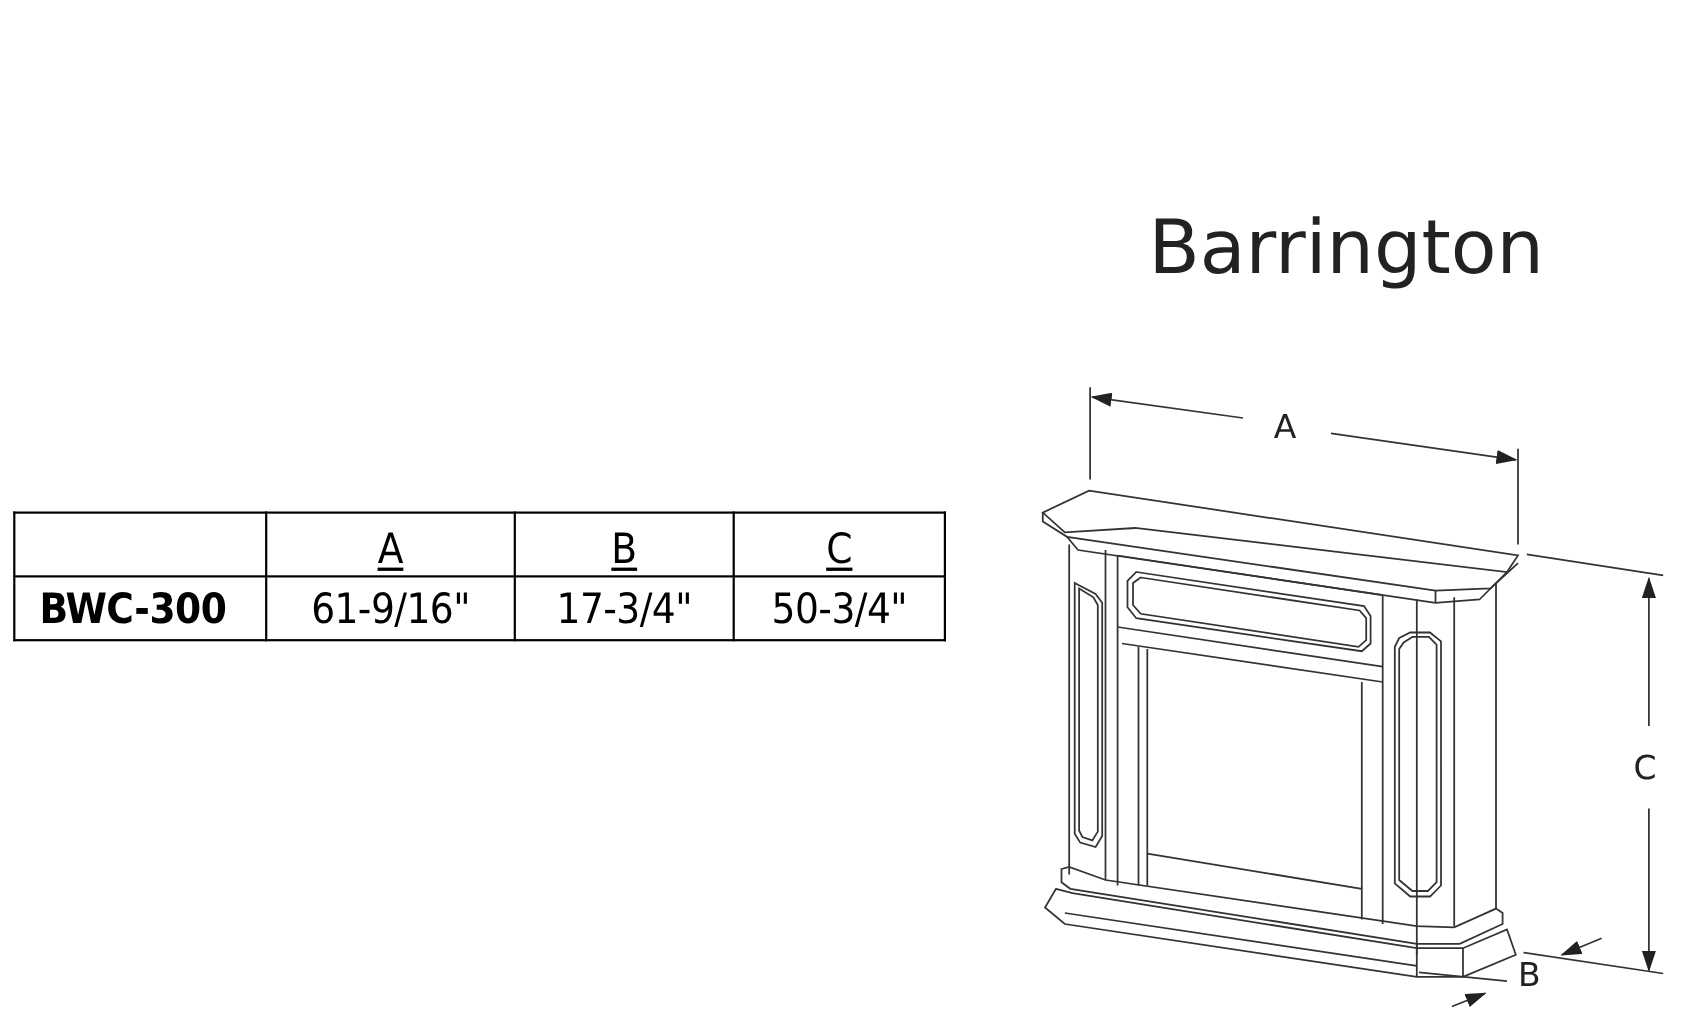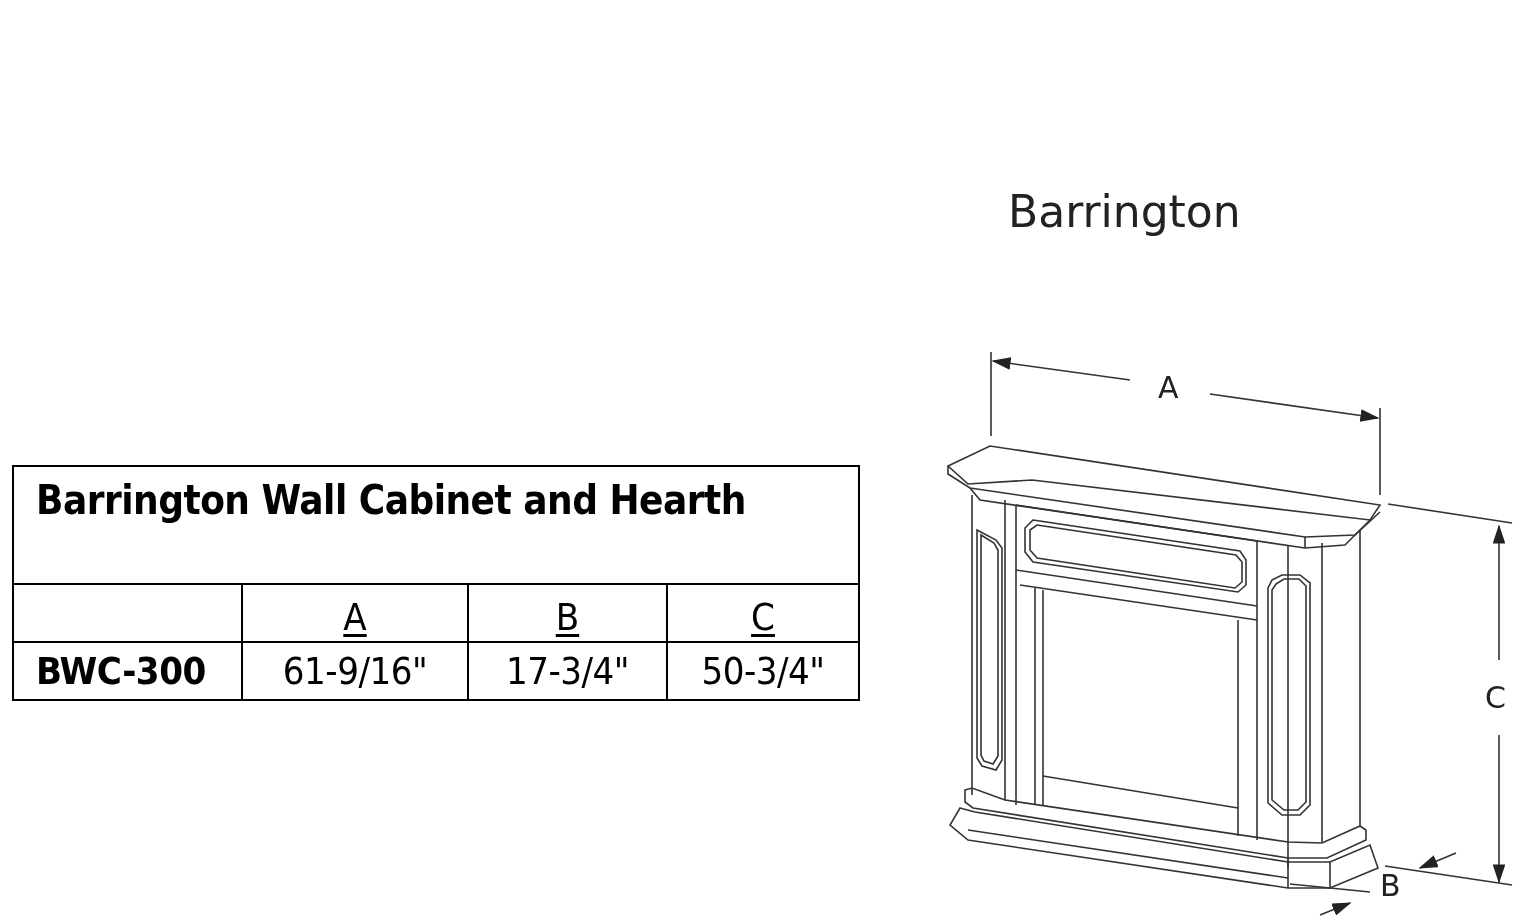--- a/index.html
+++ b/index.html
@@ -9,33 +9,28 @@
     border-collapse: collapse; font-family: "DejaVu Sans Condensed", "DejaVu Sans", sans-serif;
   }
   .spec-table td { border: 2px solid #000; padding: 0; color: #000; }
   .title-cell { height: 116px; vertical-align: top; padding-left: 22px !important; }
   .title-text { display: block; font-weight: bold; font-size: 40px; line-height: 66px; letter-spacing: -0.5px; }
   .hdr td { height: 56px; text-align: center; font-size: 38px; vertical-align: bottom; }
   .hdr td span { text-decoration: underline; text-underline-offset: 4px; display: inline-block; padding-bottom: 2px; }
   .row td { height: 56px; text-align: center; font-size: 38px; letter-spacing: -0.5px; }
   .row td.model { text-align: left; padding-left: 22px !important; font-weight: bold; }
   .c0 { width: 227px; } .c1 { width: 224px; } .c2 { width: 197px; } .c3 { width: 190px; }
-  .drawing-title { position: absolute; left: 1008px; top: 186px; font-size: 44px; color: #222; font-family: "DejaVu Sans", sans-serif; letter-spacing: 0px; }
+  .drawing-title { position: absolute; left: 1044px; top: 186px; font-size: 68px; color: #222; font-family: "DejaVu Sans", sans-serif; letter-spacing: 0px; }
   .drawing { position: absolute; left: 930px; top: 340px; width: 598px; height: 578px; }
 </style>
 </head>
 <body>
 
 <table class="spec-table">
   <tbody>
-      <tr>
-    <td class="title-cell" colspan="4">
-      <span class="title-text">Barrington Wall Cabinet and Hearth</span>
-    </td>
-  </tr>
   <tr class="hdr">
     <td class="c0"><span></span></td>
     <td class="c1"><span>A</span></td>
     <td class="c2"><span>B</span></td>
     <td class="c3"><span>C</span></td>
   </tr>
   <tr class="row">
     <td class="model">BWC-300</td>
     <td>61-9/16"</td>
     <td>17-3/4"</td>

